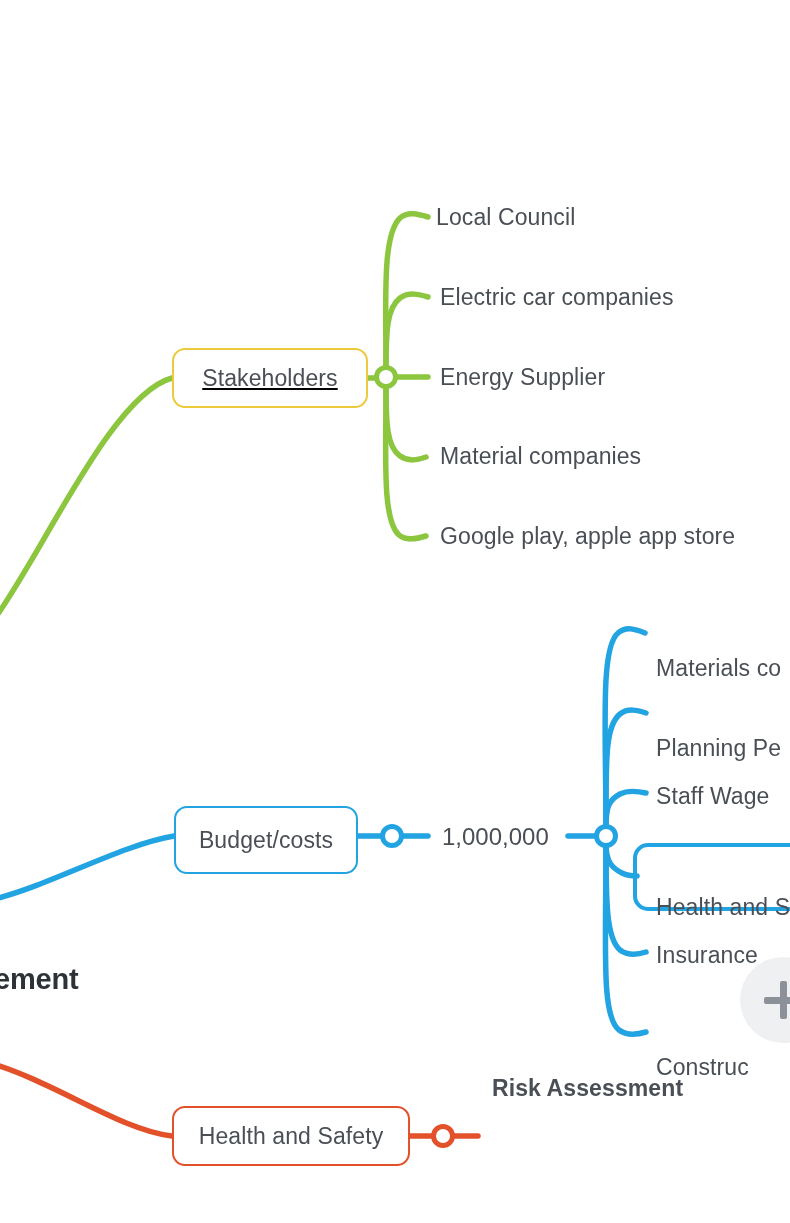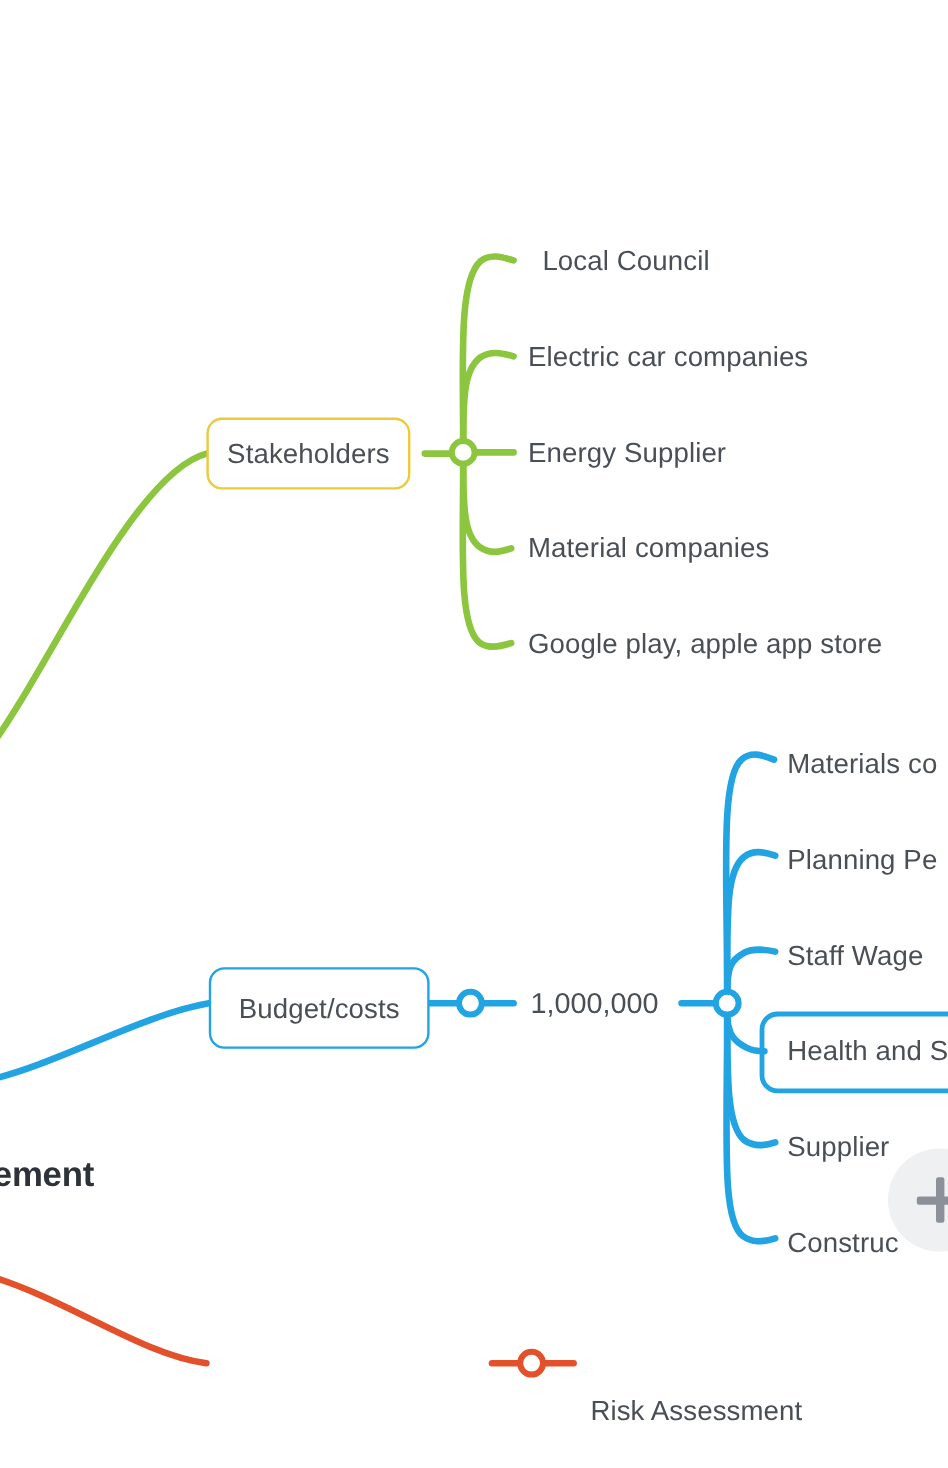--- a/index.html
+++ b/index.html
@@ -61,21 +61,21 @@
   }
 
   
   .leaf {
     position: absolute;
     font-size: 23px;
     color: #4a4f56;
     white-space: nowrap;
     letter-spacing: 0.1px;
   }
-  .leaf.clipped { overflow: hidden; }
+  .leaf.clipped { overflow: hidden; margin-top: 32px; }
 
   
   .mid-label {
     position: absolute;
     font-size: 24px;
     color: #4a4f56;
     white-space: nowrap;
   }
 
   
@@ -156,47 +156,50 @@
     <path d="M 452 1136 L 478 1136" fill="none" stroke="#e2512a" stroke-width="5.5" stroke-linecap="round"></path>
 
     <circle cx="386" cy="377" r="9.5" fill="#ffffff" stroke="#8cc63e" stroke-width="5"></circle>
     <circle cx="392" cy="836" r="9.5" fill="#ffffff" stroke="#22a3e2" stroke-width="5"></circle>
     <circle cx="606" cy="836" r="9.5" fill="#ffffff" stroke="#22a3e2" stroke-width="5"></circle>
     <circle cx="443" cy="1136" r="9.5" fill="#ffffff" stroke="#e2512a" stroke-width="5"></circle>
   </svg>
 
   <div class="root-title" style="left:-6px; top:963px;">ement</div>
 
-  <div class="node-box green" style="left:172px; top:348px; width:170px; height:60px;">
+  <div class="node-box green" style="left:172px; top:348px; width:196px; height:60px;text-decoration:underline;">
     <span class="node-label">Stakeholders</span>
   </div>
 
   <div class="node-box blue" style="left:174px; top:806px; width:184px; height:68px;">
     <span class="node-label">Budget/costs</span>
   </div>
 
+  <div class="node-box red" style="left:172px; top:1106px; width:238px; height:60px;">
+    <span class="node-label">Health and Safety</span>
+  </div>
 
   <div class="mid-label" style="left:442px; top:823px;">1,000,000</div>
 
-  <div class="leaf" style="left:452px; top:204px;">Local Council</div>
+  <div class="leaf" style="left:436px; top:204px;">Local Council</div>
   <div class="leaf" style="left:440px; top:284px;text-align:right;">Electric car companies</div>
   <div class="leaf" style="left:440px; top:364px;">Energy Supplier</div>
   <div class="leaf" style="left:440px; top:443px;">Material companies</div>
   <div class="leaf" style="left:440px; top:523px;">Google play, apple app store</div>
 
   <div class="leaf clipped" style="left:656px; top:623px;">Materials co</div>
   <div class="leaf clipped" style="left:656px; top:703px;">Planning Pe</div>
   <div class="leaf" style="left:656px; top:783px;">Staff Wage</div>
 
   <div class="sel-box" style="left:633px; top:843px; width:175px; height:68px;"></div>
   <div class="leaf clipped" style="left:656px; top:862px;">Health and S</div>
 
-  <div class="leaf" style="left:656px; top:942px;">Supplier</div>
+  <div class="leaf" style="left:656px; top:942px;">Insurance</div>
   <div class="leaf clipped" style="left:656px; top:1022px;">Construc</div>
 
-  <div class="leaf" style="left:492px; top:1162px;">Risk Assessment</div>
+  <div class="leaf" style="left:492px; top:1075px;font-weight:bold;">Risk Assessment</div>
 
   <div class="fab" style="left:740px; top:957px;">
     <span class="plus-h"></span>
     <span class="plus-v"></span>
   </div>
 
 </div>
 
 </body></html>

